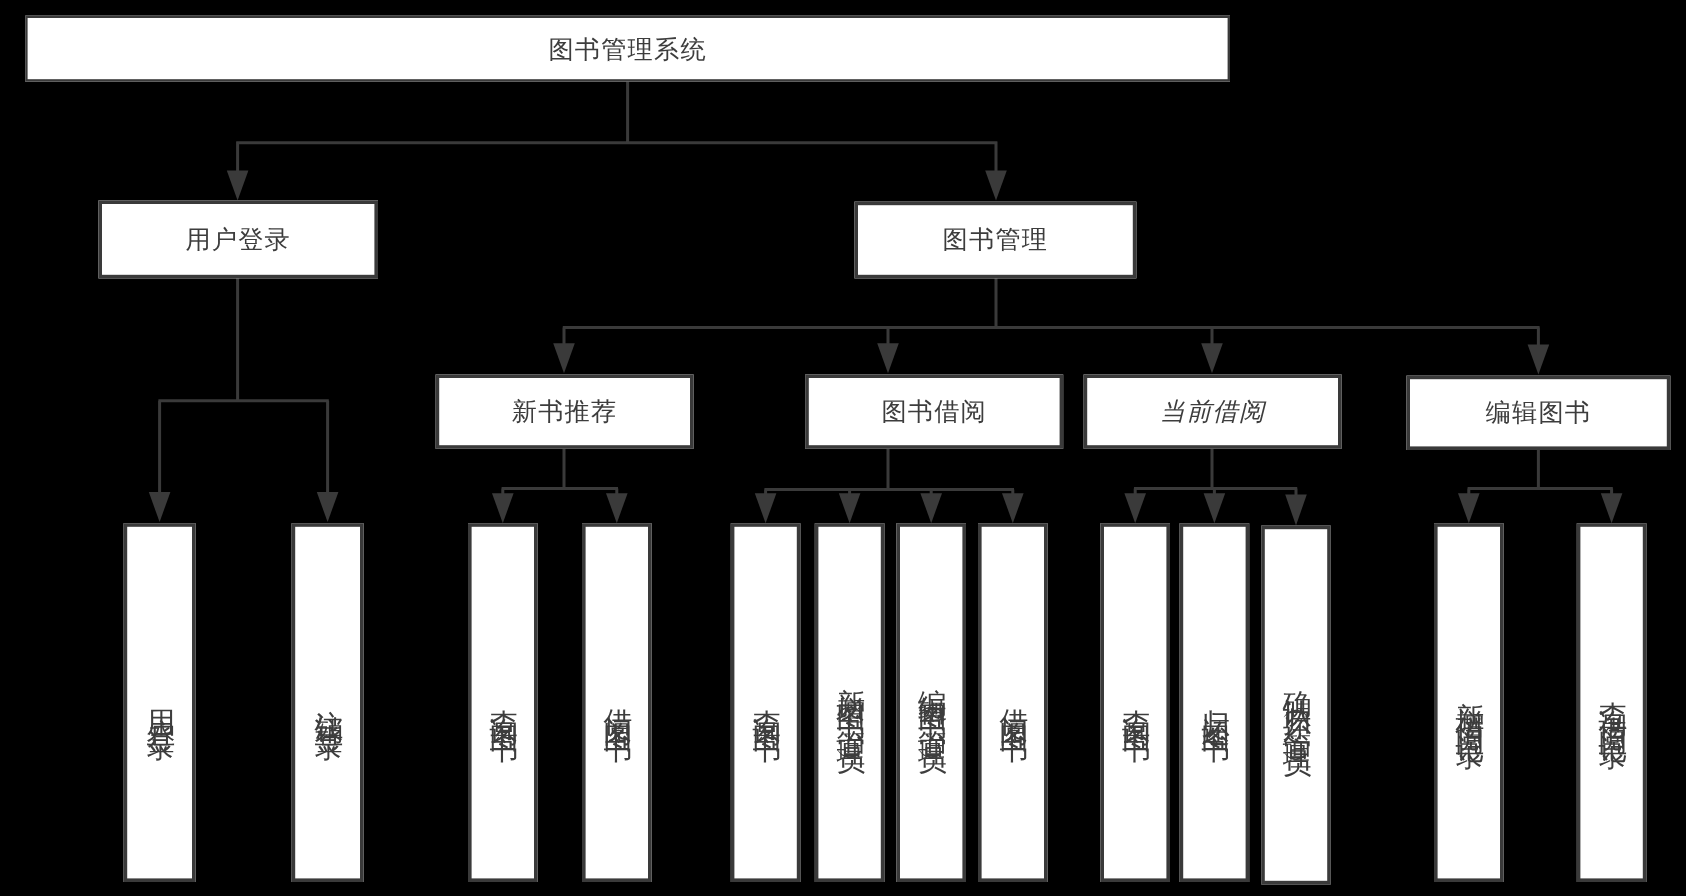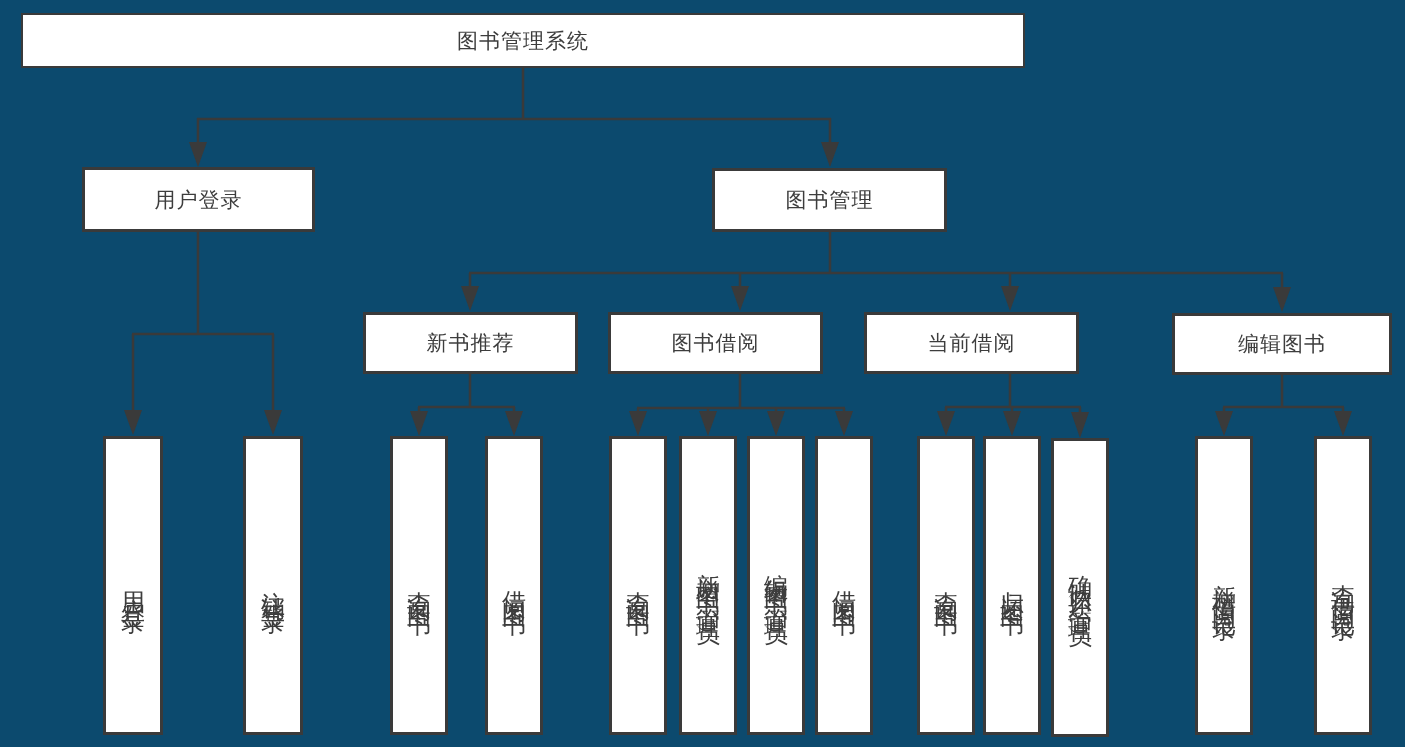--- a/index.html
+++ b/index.html
@@ -1,19 +1,19 @@
 <!DOCTYPE html>
 <html><head>
 <meta charset="utf-8">
 <style>
   html,body { margin:0; padding:0; background:#fff; }
   .canvas {
     position:relative;
     width:1405px; height:747px;
-    background:#0c4a6e;
+    background:#000000;
     font-family:"Liberation Sans", sans-serif;
     color:#3d3d3d;
     overflow:hidden;
   }
   .connectors {
     position:absolute; left:0; top:0; width:1405px; height:747px;
     pointer-events:none;
   }
   .box {
     position:absolute;
@@ -101,24 +101,24 @@
   <div class="box hbox" style="left:82px; top:167px; width:233px; height:65px;">
     <span>用户登录</span>
   </div>
   <div class="box hbox" style="left:712px; top:168px; width:235px; height:64px;">
     <span>图书管理</span>
   </div>
 
   <div class="box hbox" style="left:363px; top:312px; width:215px; height:62px;">
     <span>新书推荐</span>
   </div>
-  <div class="box hbox" style="left:608px; top:312px; width:215px; height:62px;">
+  <div class="box hbox" style="left:671px; top:312px; width:215px; height:62px;">
     <span>图书借阅</span>
   </div>
-  <div class="box hbox" style="left:864px; top:312px; width:215px; height:62px;">
+  <div class="box hbox" style="left:903px; top:312px; width:215px; height:62px;font-style:italic;">
     <span>当前借阅</span>
   </div>
   <div class="box hbox" style="left:1172px; top:313px; width:220px; height:62px;">
     <span>编辑图书</span>
   </div>
 
   <div class="box vbox" style="left:103px; top:436px; width:60px; height:299px;">
     <span class="vtext">用户登录</span>
   </div>
   <div class="box vbox" style="left:243px; top:436px; width:60px; height:299px;">

